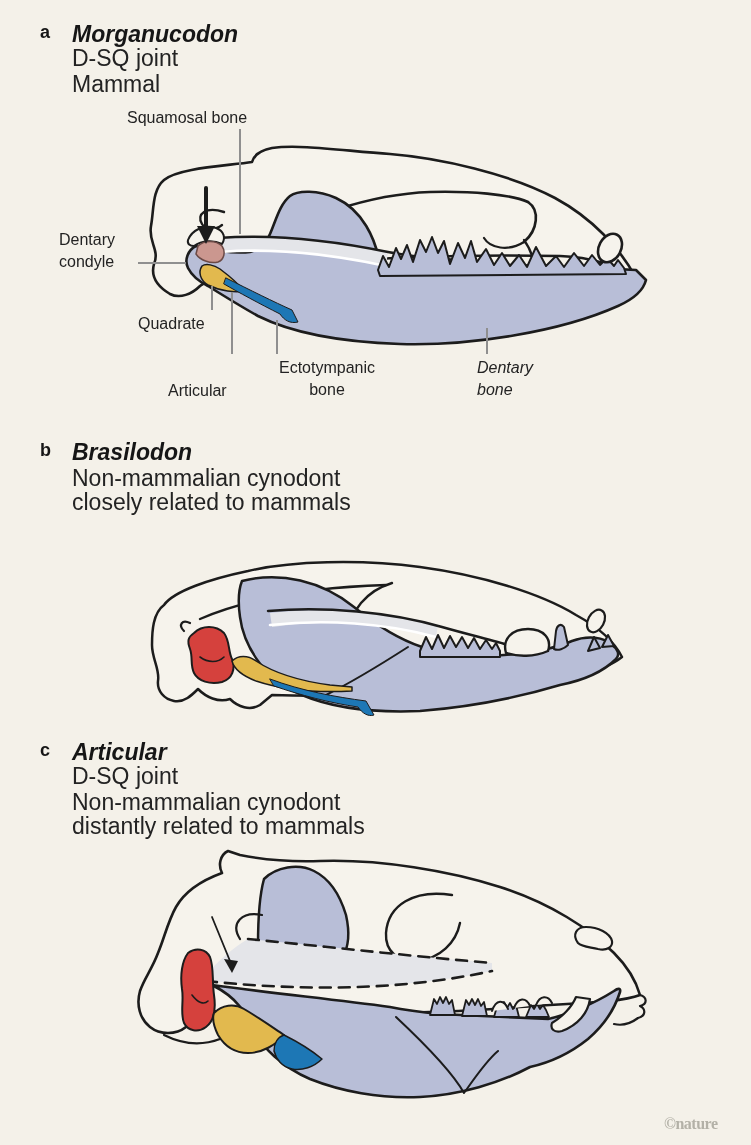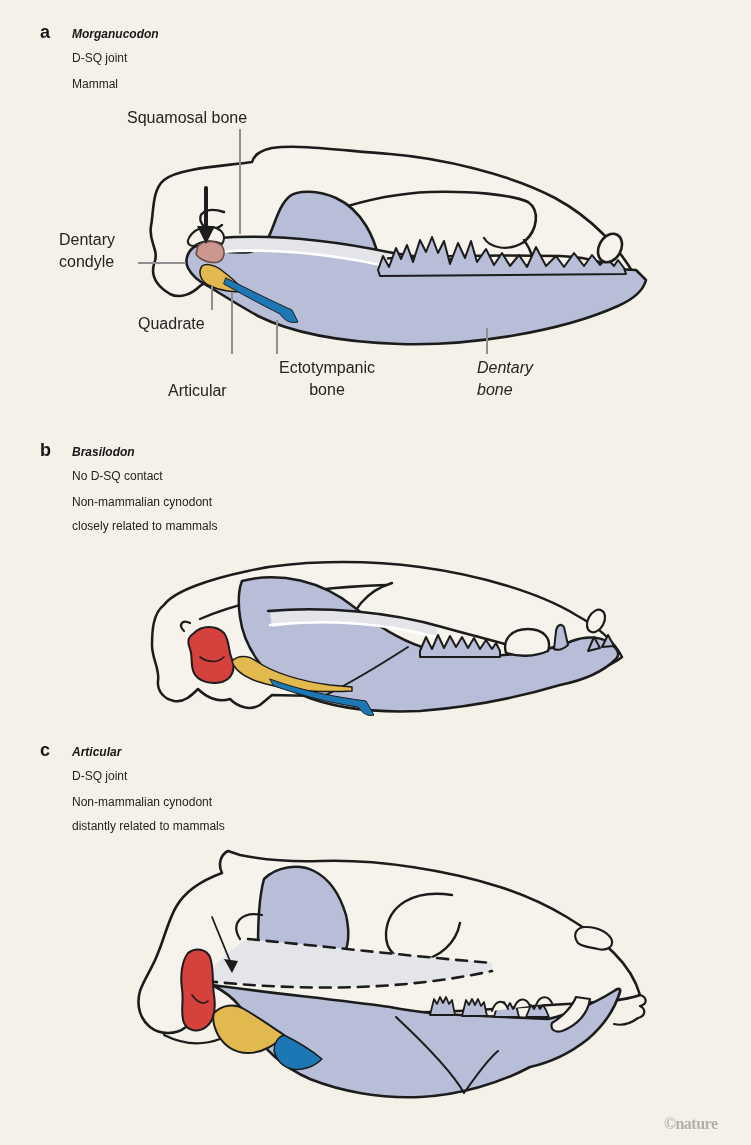--- a/index.html
+++ b/index.html
@@ -5,21 +5,21 @@
   :root{
     --background:#f4f1e9; --bone-cream:#f6f3ec; --jaw-lavender:#b8bed7;
     --band-gray:#e4e5e9; --condyle-pink:#cb978f; --quadrate-yellow:#e2b94e;
     --ectotympanic-blue:#1d77b5; --articular-red:#d5413d; --outline-ink:#1c1c1c;
     --leader-gray:#8f8f8f; --text-ink:#232323; --credit-gray:#b3b1a7;
   }
   html,body{margin:0;padding:0;background:#e8e8e8;}
   #canvas{position:relative;width:751px;height:1145px;background:var(--background);
     font-family:"Liberation Sans",sans-serif;color:var(--text-ink);overflow:hidden;}
   .panel-letter{position:absolute;font-size:18px;font-weight:bold;color:#161616;}
-  .panel-head{position:absolute;font-size:12px;line-height:24px;}
+  .panel-head{position:absolute;font-size:23px;line-height:24px;}
   .species{font-weight:bold;font-style:italic;color:#161616;}
   .taxon1{margin-top:2px;}
   .anat-label{position:absolute;font-size:16px;line-height:22px;color:var(--text-ink);z-index:6;}
   .leader{position:absolute;background:var(--leader-gray);z-index:5;}
   .skull{position:absolute;z-index:1;}
   .credit{position:absolute;font-family:"Liberation Serif","DejaVu Serif",serif;
     font-weight:bold;font-size:16px;color:var(--credit-gray);letter-spacing:-0.5px;z-index:6;}
 </style>
 </head>
 <body>
@@ -78,21 +78,20 @@
       <path fill="var(--ectotympanic-blue)" stroke-width="1" d="M 86,168 C 110,180 134,192 152,200 L 158,212 C 150,214 144,210 140,204 C 120,194 98,182 84,174 Z"></path>
 
       <path stroke-width="4" d="M 66,78 L 66,118"></path>
       <path fill="var(--outline-ink)" stroke="none" d="M 57,116 L 75,116 L 66,134 Z"></path>
     </g>
   </svg>
 
   <div class="panel-letter" style="left:40px;top:440px;">b</div>
   <div class="panel-head" style="left:72px;top:440px;">
     <div class="species">Brasilodon</div>
-    <div>No D-SQ contact</div>
     <div class="taxon1">Non-mammalian cynodont</div>
     <div>closely related to mammals</div>
   </div>
 
   <svg class="skull" style="left:140px;top:545px;" width="500" height="185" viewBox="0 0 500 185">
     <g stroke="var(--outline-ink)" stroke-linecap="round" stroke-linejoin="round" fill="none">
 
       <path fill="var(--bone-cream)" stroke-width="2.5" d="M 482,112 C 474,96 458,82 436,70 C 400,48 340,30 280,22 C 220,14 150,16 108,26 C 70,34 34,46 24,60 C 13,68 12,86 12,100 C 12,114 20,124 18,136 C 17,146 24,154 34,156 C 44,158 52,150 58,144 C 66,152 78,158 90,154 C 98,162 110,166 120,160 L 132,150 C 210,152 300,152 370,144 C 415,138 462,128 482,112 Z"></path>
       <path stroke-width="2.4" d="M 252,38 C 226,46 210,66 208,90"></path>
       <path stroke-width="2.4" d="M 60,74 C 112,52 180,42 246,40"></path>

